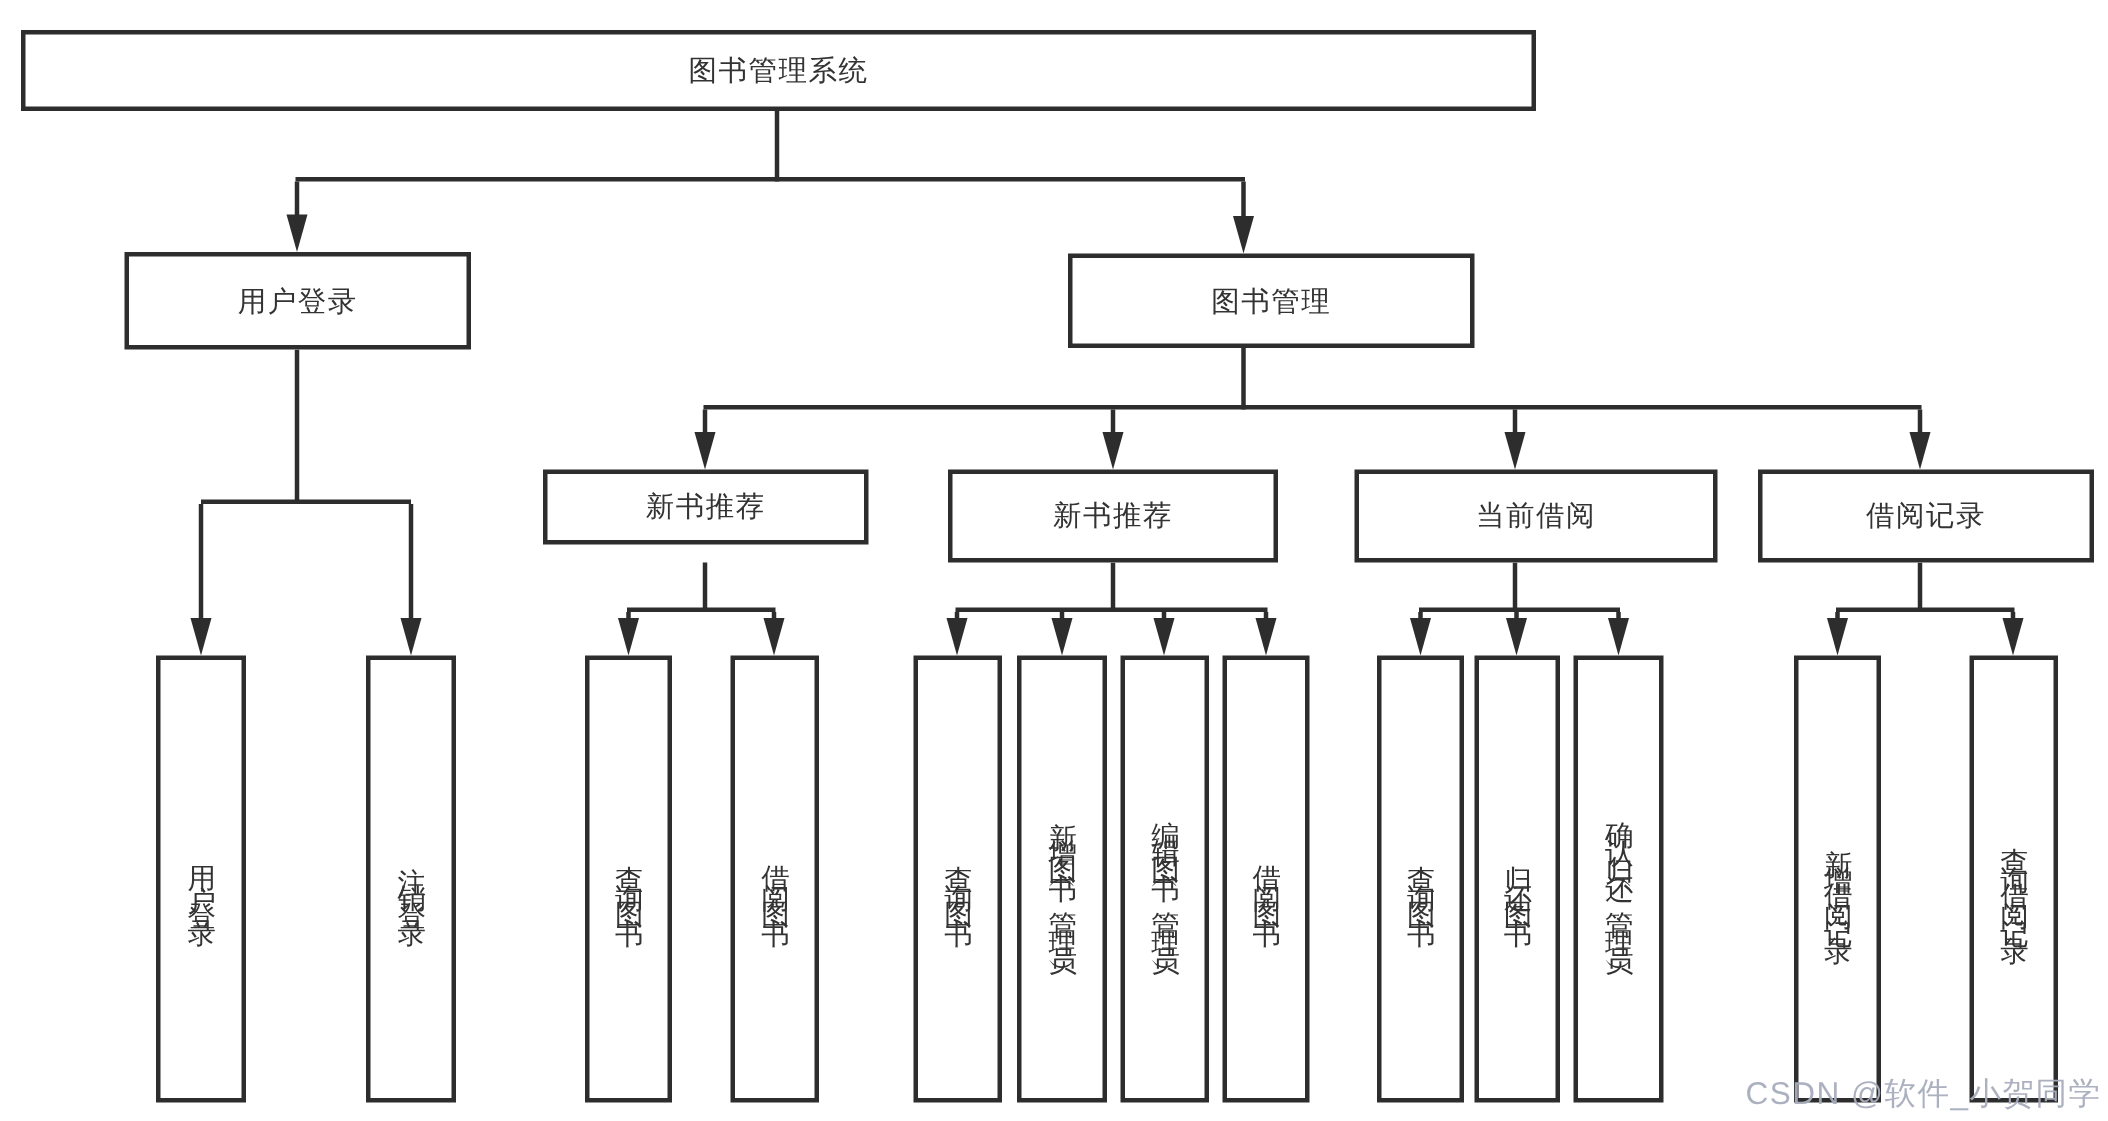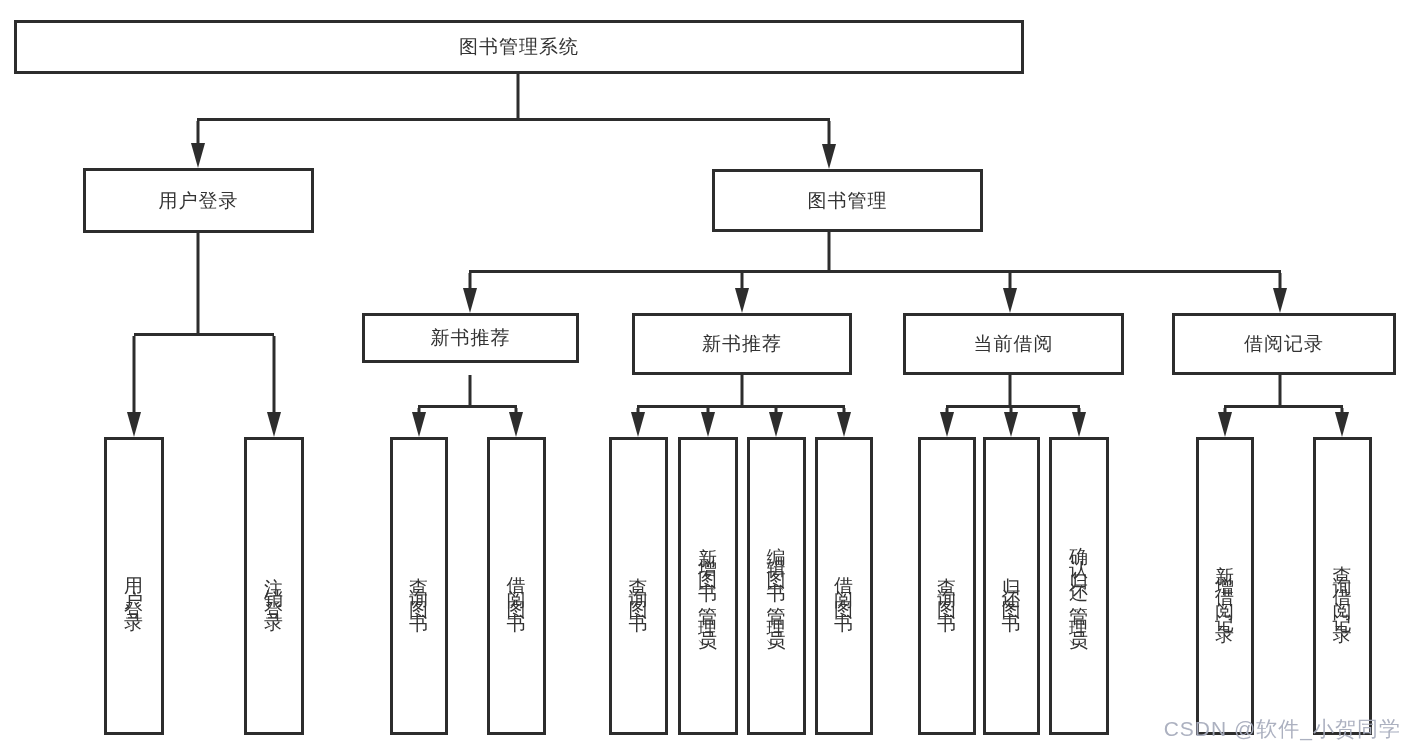--- a/index.html
+++ b/index.html
@@ -141,21 +141,21 @@
   <div class="node" style="left:712px;top:169px;width:271px;height:63px">
     <span>图书管理</span>
   </div>
 
   <div class="node" style="left:362px;top:313px;width:217px;height:50px">
     <span>新书推荐</span>
   </div>
   <div class="node" style="left:632px;top:313px;width:220px;height:62px">
     <span>新书推荐</span>
   </div>
-  <div class="node" style="left:903px;top:313px;width:221px;height:62px">
+  <div class="node" style="left:903px;top:313px;width:242px;height:62px">
     <span>当前借阅</span>
   </div>
   <div class="node" style="left:1172px;top:313px;width:224px;height:62px">
     <span>借阅记录</span>
   </div>
 
   <div class="leaf" style="left:104px;width:60px">
     <span>用户登录</span>
   </div>
   <div class="leaf" style="left:244px;width:60px">

